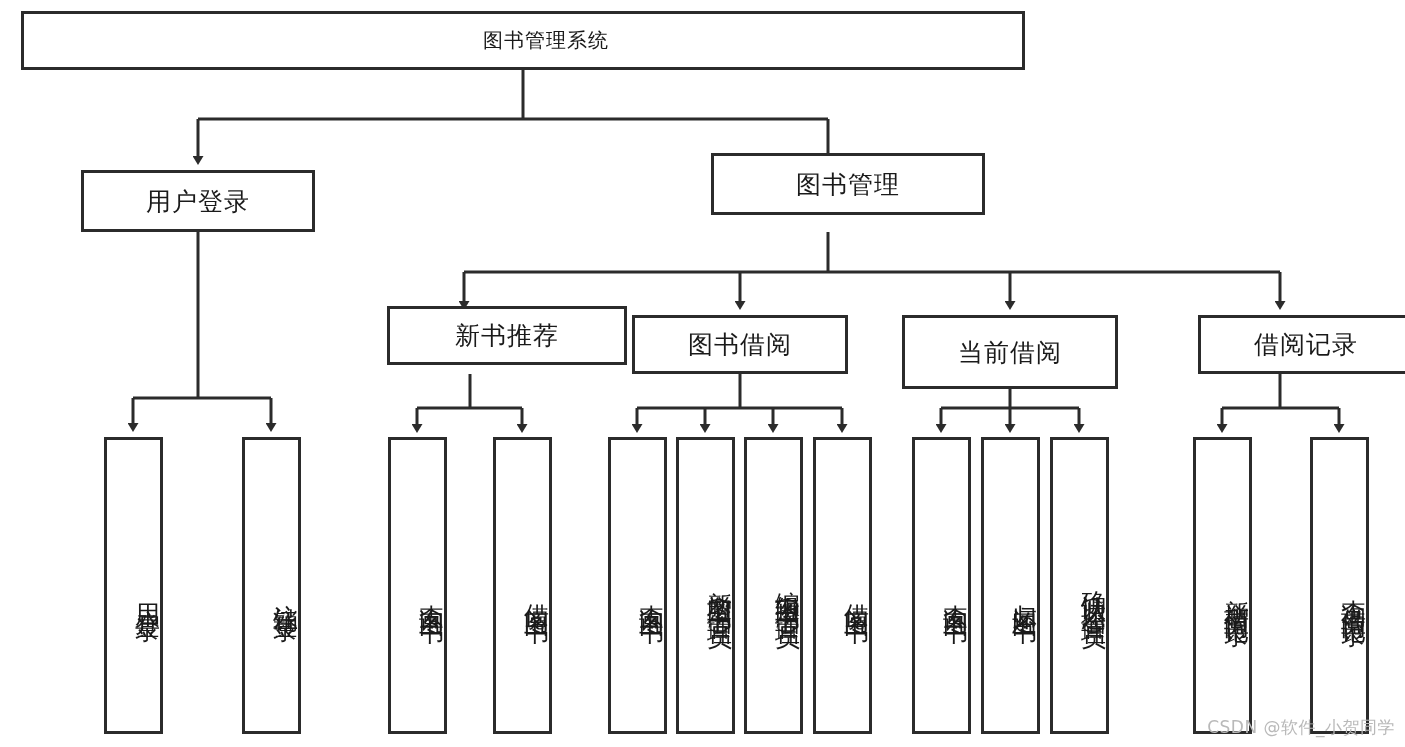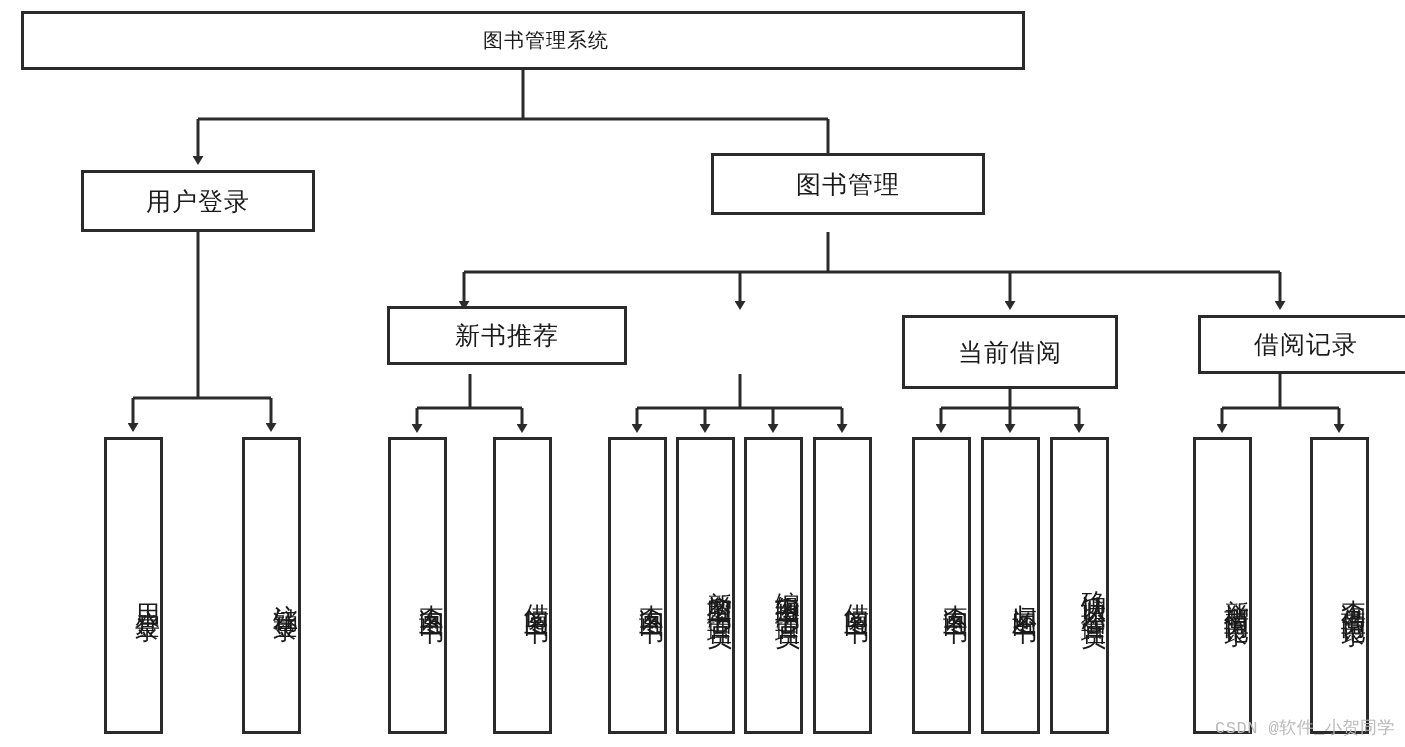--- a/index.html
+++ b/index.html
@@ -35,21 +35,20 @@
   .node.title{font-size:20px;padding-left:46px;}
   #svg-links{position:absolute;left:0;top:0;width:1405px;height:747px;pointer-events:none;}
   #watermark{
     position:absolute;
     right:10px;
     bottom:8px;
     font-size:17px;
     color:#b9b9b9;
     white-space:nowrap;
     letter-spacing:0.5px;
-    font-family:Liberation Mono, monospace;
   }
 </style>
 </head>
 <body>
 
 <div id="diagram">
 
   <svg id="svg-links" viewBox="0 0 1405 747">
     <defs>
       <marker id="arrow" markerWidth="9" markerHeight="11" refX="1" refY="5.5" orient="auto" markerUnits="userSpaceOnUse">
@@ -99,20 +98,21 @@
     <path d="M1222,408 L1222,425" stroke="#2b2b2b" stroke-width="3" fill="none" marker-end="url(#arrow)"></path>
     <path d="M1339,408 L1339,425" stroke="#2b2b2b" stroke-width="3" fill="none" marker-end="url(#arrow)"></path>
   </svg>
 
   <div class="node horiz title" style="left:21px;top:11px;width:1004px;height:59px;">图书管理系统</div>
 
   <div class="node horiz" style="left:81px;top:170px;width:234px;height:62px;">用户登录</div>
   <div class="node horiz" style="left:711px;top:153px;width:274px;height:62px;">图书管理</div>
 
   <div class="node horiz" style="left:362px;top:306px;width:240px;height:59px;margin-left:25px;">新书推荐</div>
+  <div class="node horiz" style="left:632px;top:315px;width:216px;height:59px;">图书借阅</div>
   <div class="node horiz" style="left:902px;top:315px;width:216px;height:74px;">当前借阅</div>
   <div class="node horiz" style="left:1172px;top:315px;width:216px;height:59px;margin-left:26px;">借阅记录</div>
 
   <div class="node leaf" style="left:104px;top:437px;width:59px;height:297px;">用户登录</div>
   <div class="node leaf" style="left:242px;top:437px;width:59px;height:297px;">注销登录</div>
 
   <div class="node leaf" style="left:388px;top:437px;width:59px;height:297px;">查询图书</div>
   <div class="node leaf" style="left:493px;top:437px;width:59px;height:297px;">借阅图书</div>
 
   <div class="node leaf" style="left:608px;top:437px;width:59px;height:297px;">查询图书</div>

